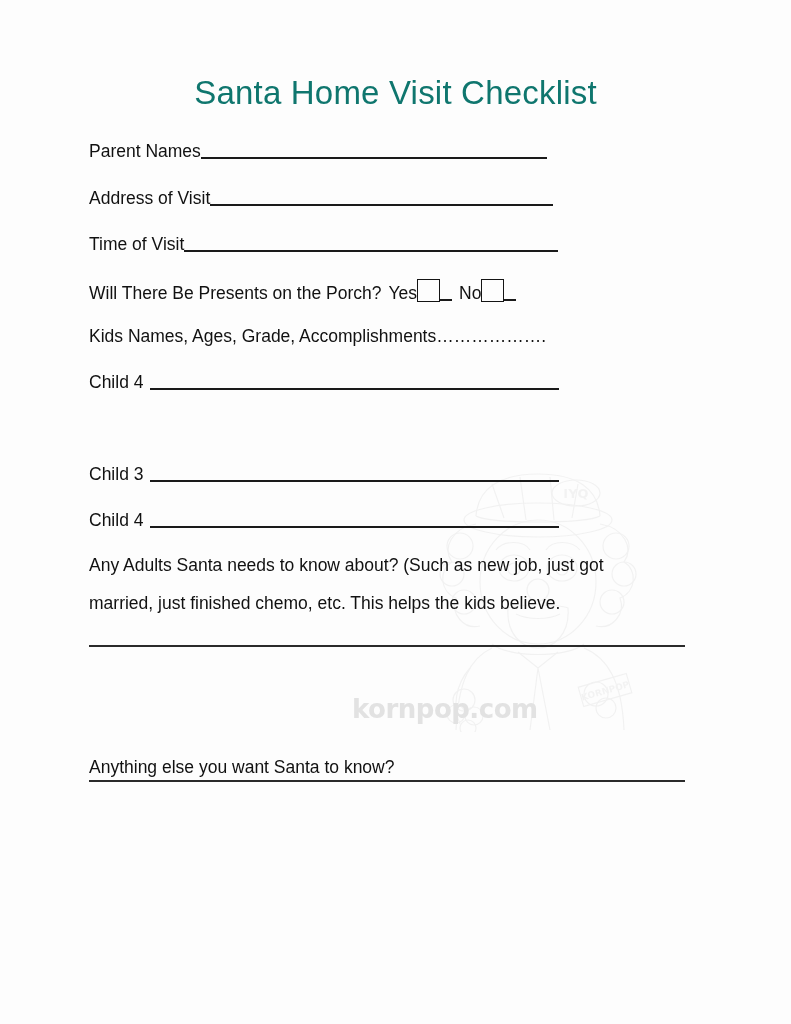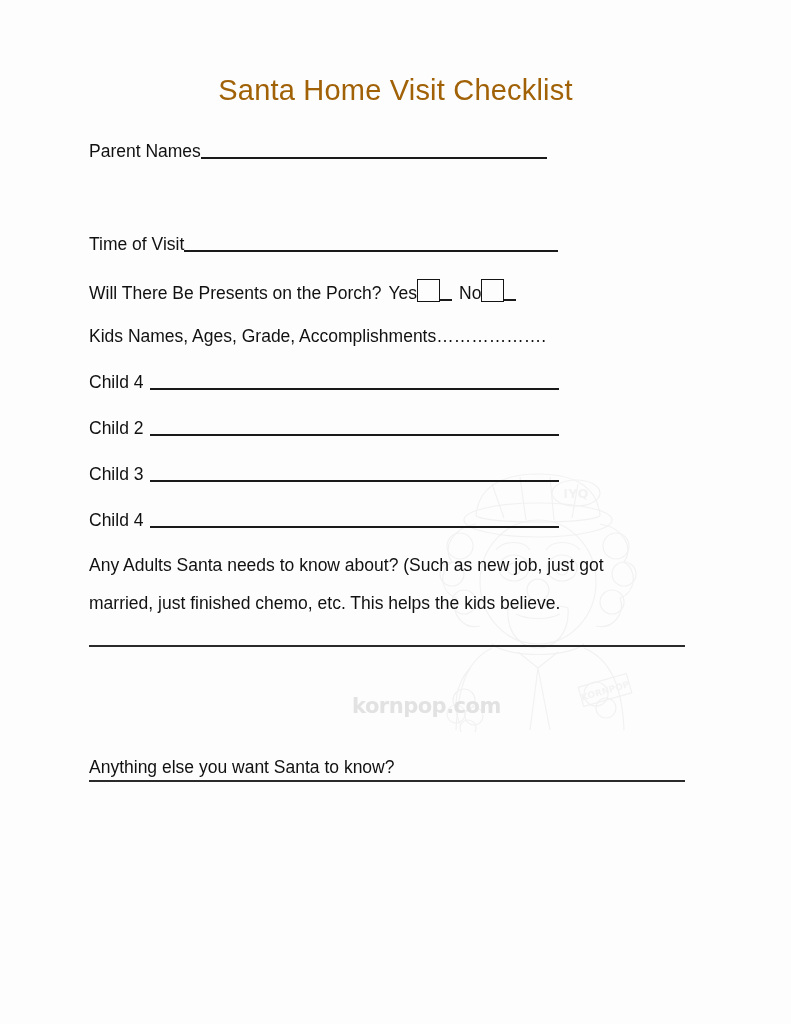--- a/index.html
+++ b/index.html
@@ -35,42 +35,42 @@
     z-index: 0;
   }
   #watermark-text {
     position: absolute;
     left: 352px;
     top: 694px;
     z-index: 0;
     pointer-events: none;
     font-family: "DejaVu Sans", sans-serif;
     font-weight: 700;
-    font-size: 21px;
+    font-size: 26px;
     letter-spacing: -0.5px;
     color: #e2e2e2;
     white-space: nowrap;
   }
 
   
   #content {
     position: absolute;
     inset: 0;
     z-index: 2;
   }
 
   .doc-title {
     position: absolute;
     left: 0;
     right: 0;
     top: 74px;
     text-align: center;
-    font-size: 29px;
+    font-size: 33px;
     font-weight: 400;
-    color: #a16207;
+    color: #0f766e;
     letter-spacing: 0.2px;
     white-space: nowrap;
   }
 
   
   .row {
     position: absolute;
     left: 89px;
     font-size: 17.5px;
     line-height: 22px;
@@ -189,40 +189,40 @@
   <div id="watermark-text">kornpop.com</div>
 
   <div id="content">
 
     <div class="doc-title">Santa Home Visit Checklist</div>
 
     <div class="row" style="top:140px;">
       <span class="label">Parent Names</span><span class="fill" style="width:346px;"></span>
     </div>
 
+    <div class="row" style="top:187px;">
+      <span class="label">Address of Visit</span><span class="fill" style="width:343px;"></span>
+    </div>
 
     <div class="row" style="top:233px;text-align:center;">
       <span class="label">Time of Visit</span><span class="fill" style="width:374px;"></span>
     </div>
 
     <div class="row" style="top:279px;text-decoration:underline;">
       <span class="label">Will There Be Presents on the Porch?</span><span class="gap-sm"></span><span class="label">Yes</span><span class="checkbox"></span><span class="checkbox-rule" style="width:12px;"></span><span class="gap-sm"></span><span class="label">No</span><span class="checkbox"></span><span class="checkbox-rule" style="width:12px;"></span>
     </div>
 
     <div class="row" style="top:325px;">
       <span class="label">Kids Names, Ages, Grade, Accomplishments……………….</span>
     </div>
 
     <div class="row" style="top:371px;">
       <span class="label">Child 4</span><span class="gap-sm"></span><span class="fill" style="width:409px;"></span>
     </div>
 
-    <div class="row" style="top:417px;">
-      <span class="label">Child 2</span><span class="gap-sm"></span><span class="fill" style="width:409px;"></span>
-    </div>
 
     <div class="row" style="top:463px;">
       <span class="label">Child 3</span><span class="gap-sm"></span><span class="fill" style="width:409px;"></span>
     </div>
 
     <div class="row" style="top:509px;">
       <span class="label">Child 4</span><span class="gap-sm"></span><span class="fill" style="width:409px;"></span>
     </div>
 
     <div class="para" style="top:554px;">Any Adults Santa needs to know about? (Such as new job, just got</div>

